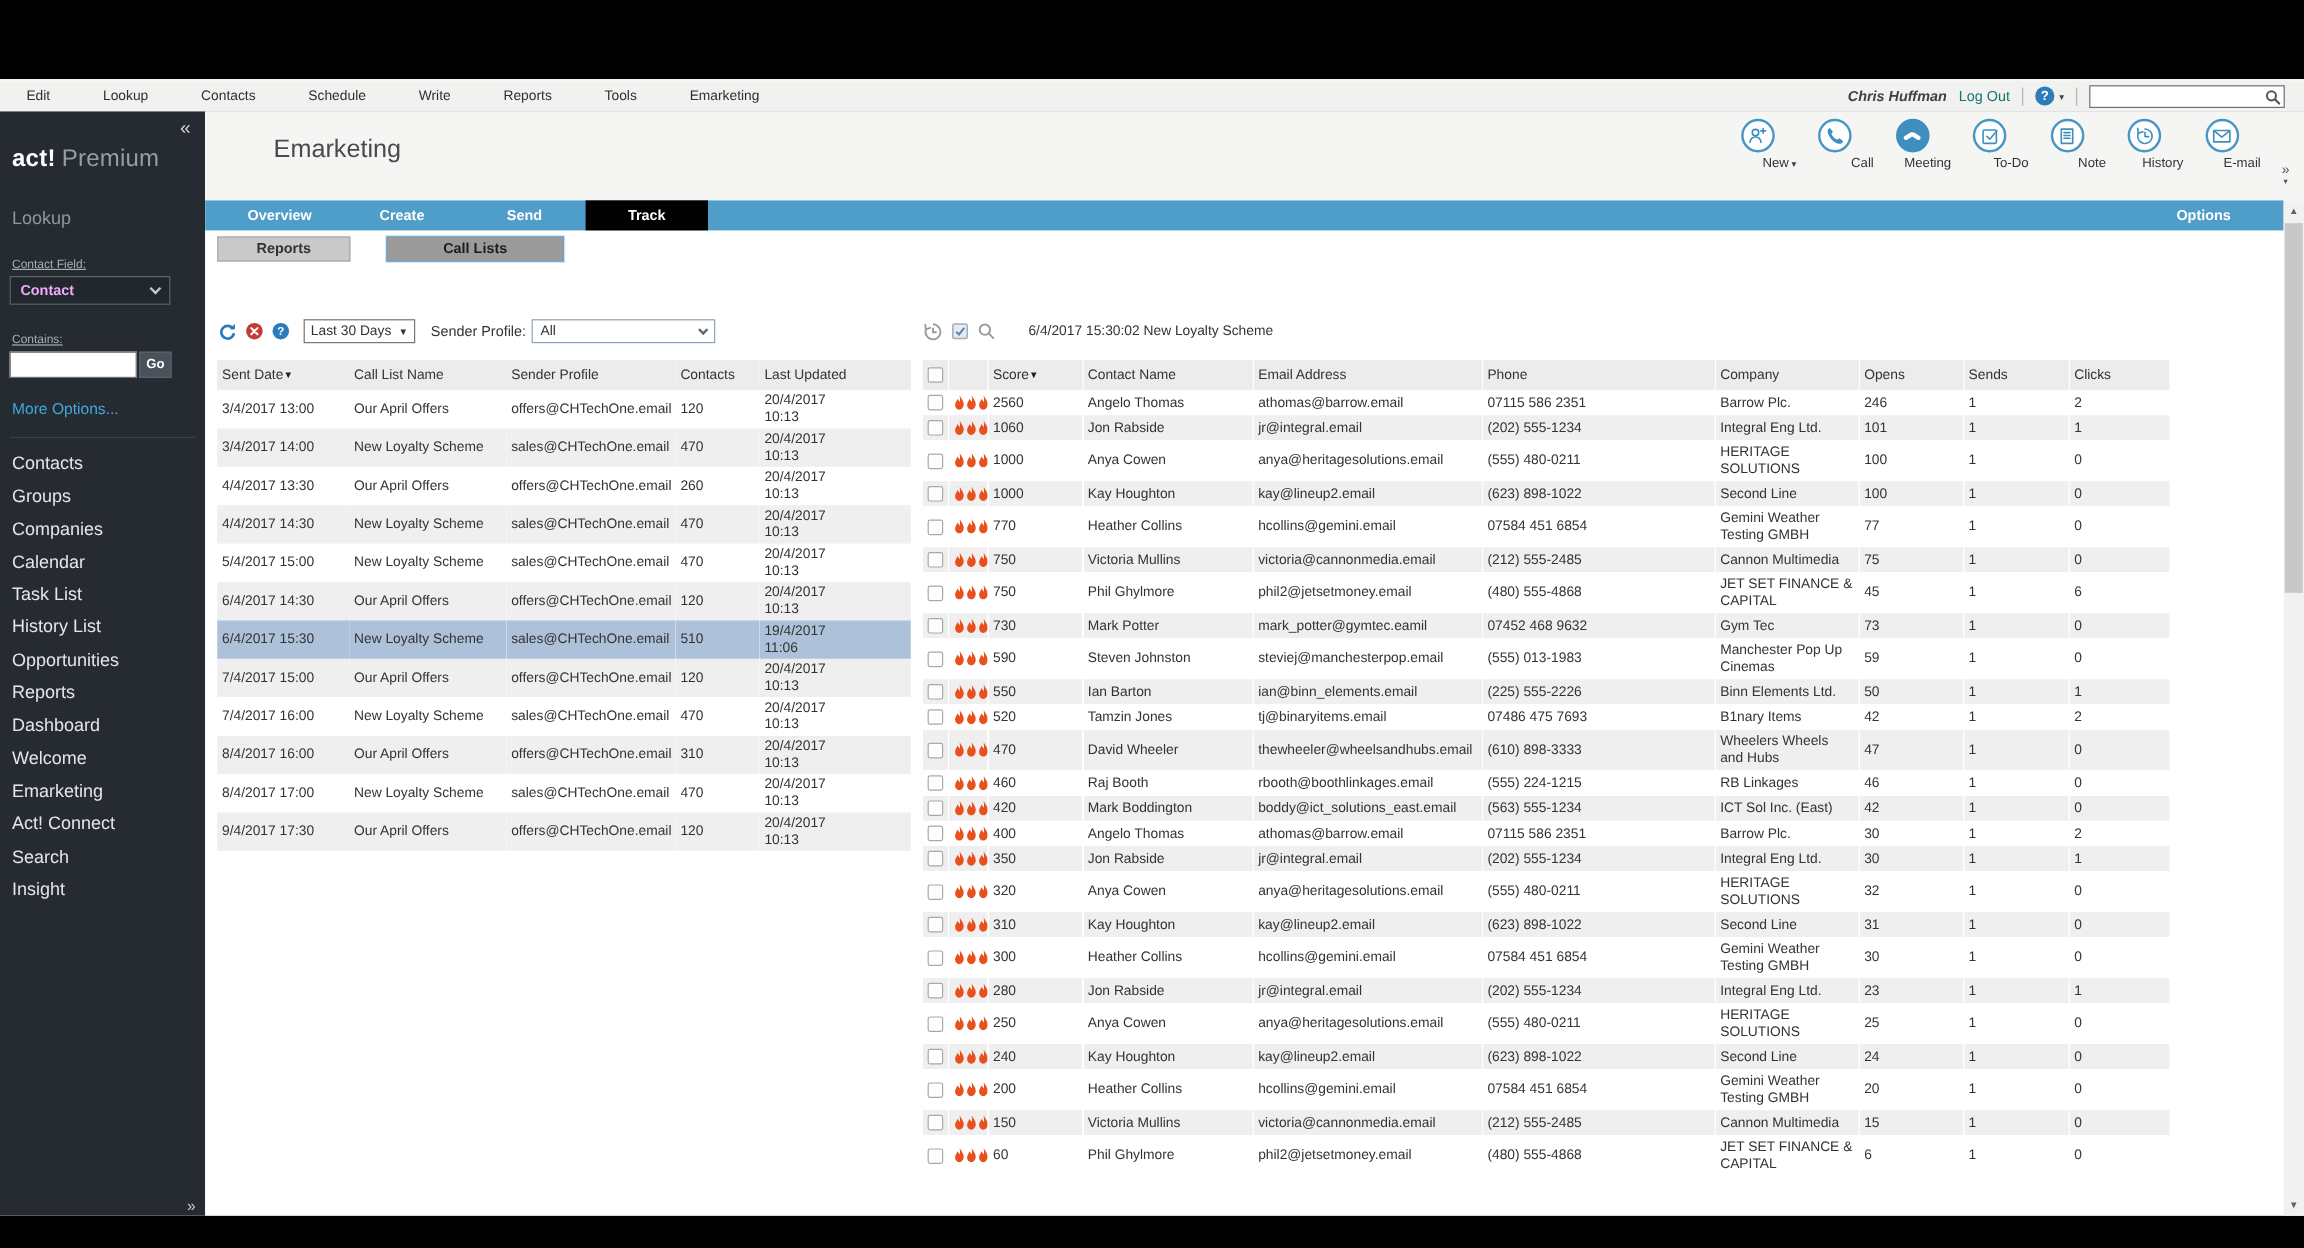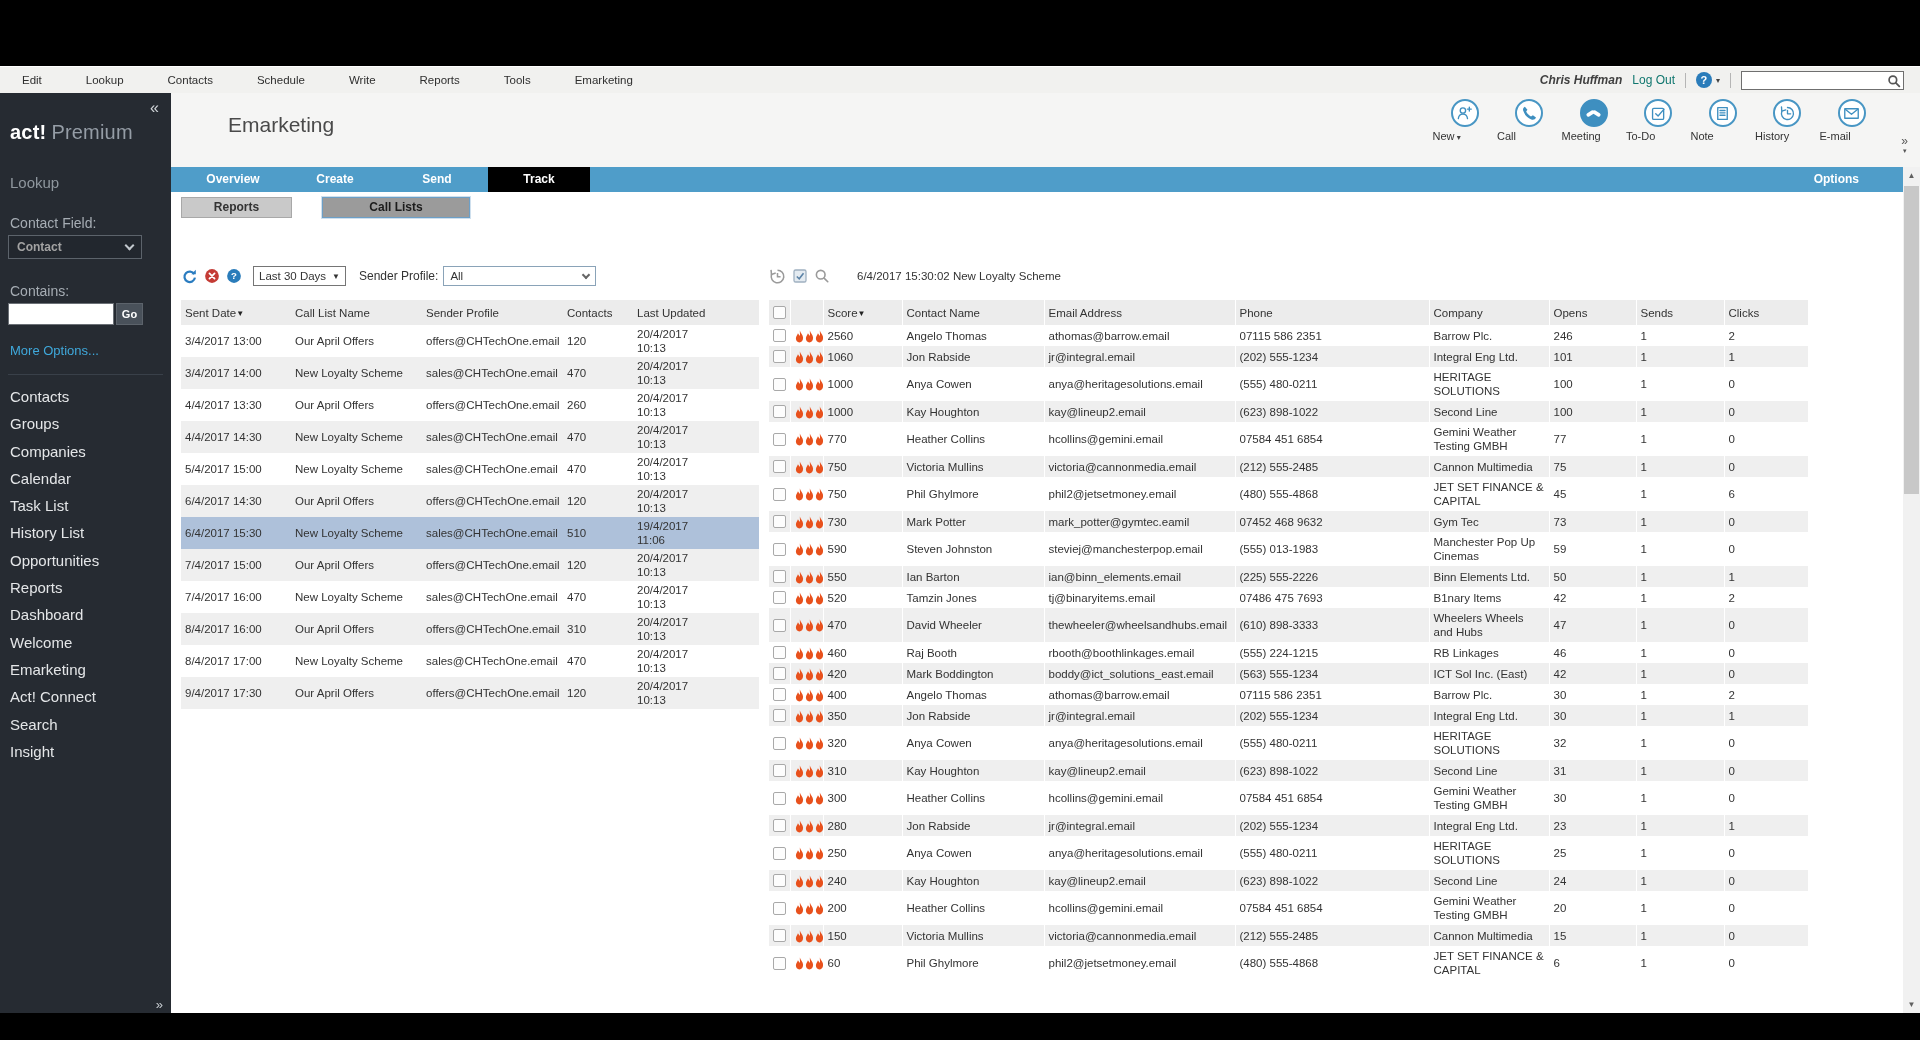--- a/index.html
+++ b/index.html
@@ -26,38 +26,38 @@
   
   .frame { position:absolute; top:93px; left:0; right:0; height:920px; background:#fff; }
 
   
   .sidebar { position:absolute; left:0; top:0; width:171px; height:100%; background:#262b32; color:#e4e6e8; }
   .collapse { position:absolute; top:6px; right:12px; font-size:16px; color:#d0d4d8; cursor:pointer; }
   .brand { margin:28px 0 0 10px; font-size:20px; letter-spacing:.2px; }
   .brand .b1 { color:#fff; font-weight:800; }
   .brand .b2 { color:#959da6; font-weight:300; margin-left:5px; }
   .lookup-h { margin:30px 0 2px 10px; font-size:15px; color:#8f979e; }
-  .side-label { display:block; margin:24px 0 4px 10px; font-size:14px; color:#a6adb4; }
+  .side-label { display:block; margin:24px 0 4px 10px; font-size:10px; color:#a6adb4;text-decoration:underline; }
   .dd { margin-left:8px; width:134px; height:24px; background:#22272e; border:1px solid #5c636b; display:flex; align-items:center; padding:0 8px; cursor:pointer; }
-  .dd .dd-val { color:#a3a3a3; font-weight:bold; font-size:12px; }
+  .dd .dd-val { color:#f0abfc; font-weight:bold; font-size:12px; }
   .chev { width:7px; height:7px; border-right:2px solid #c2c8ce; border-bottom:2px solid #c2c8ce; transform:rotate(45deg); margin-left:auto; margin-top:-4px; }
   .contains-row { display:flex; margin-left:8px; }
   .contains-row input { width:106px; height:22px; border:1px solid #6b7076; background:#fff; font-size:12px; padding:0 4px; outline:none; }
   .go-btn { width:27px; height:22px; margin-left:2px; background:#49515a; border:1px solid #5c636b; color:#fff; font-size:11px; font-weight:bold; cursor:pointer; }
   .more-options { display:block; margin:18px 0 0 10px; font-size:13px; color:#3fa9dc; cursor:pointer; }
   .side-divider { border:0; border-top:1px solid #394049; margin:16px 8px 8px 8px; }
   .side-nav a { display:block; padding:2px 10px; font-size:15px; color:#e4e6e8; line-height:23.3px; text-decoration:none; cursor:pointer; }
   .expander { position:absolute; bottom:1px; right:8px; font-size:13px; color:#c6cbd0; cursor:pointer; }
 
   
   .main { position:absolute; left:171px; right:0; top:0; bottom:0; background:#fff; }
   .page-header { position:absolute; top:0; left:0; right:0; height:74px; background:#f5f5f4; }
   .page-title { position:absolute; left:57px; top:20px; font-size:21px; font-weight:400; color:#4a4a4a; }
   .actions { position:absolute; right:36px; top:6px; display:flex; }
-  .action { width:64.5px; text-align:left; cursor:pointer; }
+  .action { width:64.5px; text-align:right; cursor:pointer; }
   .action .circle { width:28px; height:28px; border-radius:50%; border:2px solid #4896c4; margin:0 auto; display:flex; align-items:center; justify-content:center; background:#fff; }
   .action.filled .circle { background:#3e8fc0; border-color:#3e8fc0; }
   .action svg { width:19px; height:19px; }
   .action .s { fill:none; stroke:#3e8fc0; stroke-width:1.7; stroke-linecap:round; stroke-linejoin:round; }
   .action .f { fill:#3e8fc0; }
   .action .lbl { margin-top:3px; font-size:11px; color:#333; }
   .hdr-overflow { position:absolute; right:12px; top:44px; font-size:12px; color:#555; line-height:8px; text-align:center; cursor:pointer; }
   .hdr-overflow .tiny { font-size:7px; color:#555; }
 
   

